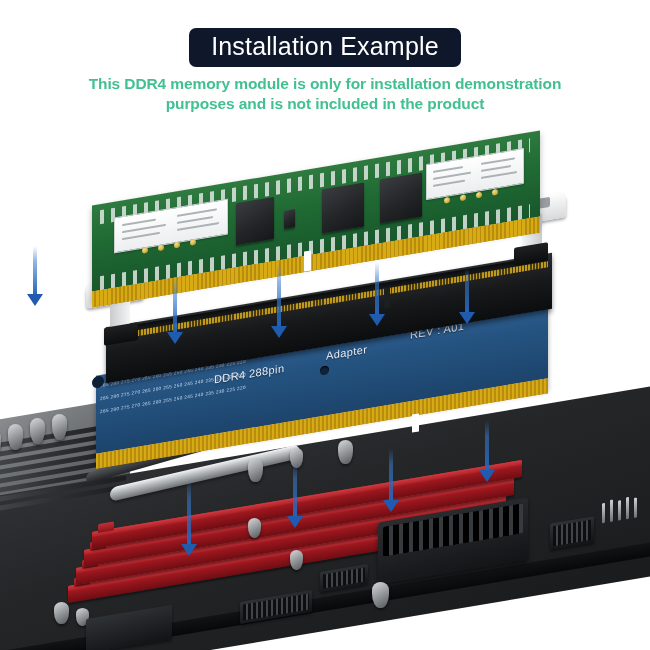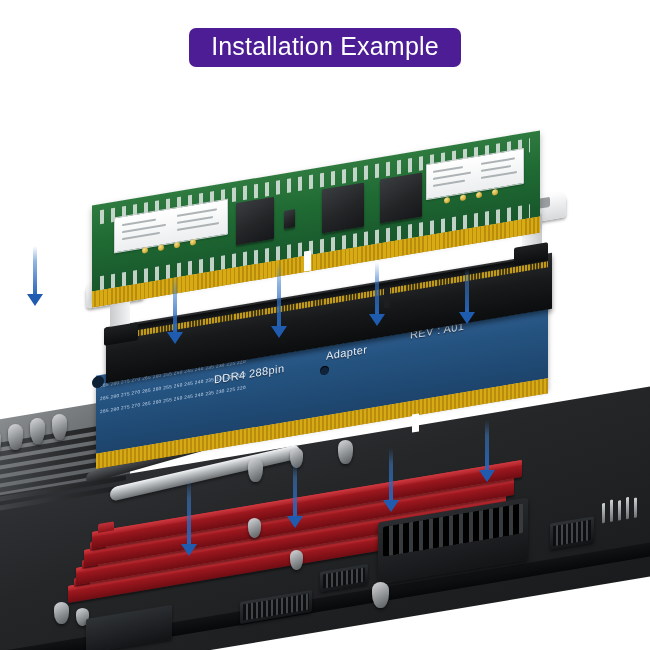--- a/index.html
+++ b/index.html
@@ -12,21 +12,21 @@
     position:relative;
   }
   #stage{position:relative;width:650px;height:650px;overflow:hidden;background:#fff;}
 
   
   .header{position:absolute;left:0;top:0;width:650px;height:112px;z-index:60;text-align:center;}
   .banner{
     display:inline-block;
     margin-top:28px;
     padding:4px 22px 6px 22px;
-    background:#4c1d95;
+    background:#0f172a;
     border-radius:7px;
     color:#ffffff;
     font-size:25px;
     letter-spacing:.2px;
     line-height:1.15;
     font-weight:400;
   }
   .subtitle{
     margin-top:7px;
     color:#41c092;
@@ -231,20 +231,24 @@
     border-top:12px solid #1f5cb0;
   }
 </style>
 </head>
 <body>
 
 <div id="stage">
 
   <div class="header">
     <div class="banner">Installation Example</div>
+    <div class="subtitle">
+      <span class="l1">This DDR4 memory module is only for installation demonstration</span>
+      <span class="l2">purposes and is not included in the product</span>
+    </div>
   </div>
 
   <div id="mobo">
     <div class="mb-gray-slab"></div>
     <div class="mb-base"></div>
     <div class="mb-edge"></div>
 
     <div class="fins">
       <i style="top:6px"></i>
         <i style="top:15px"></i>

